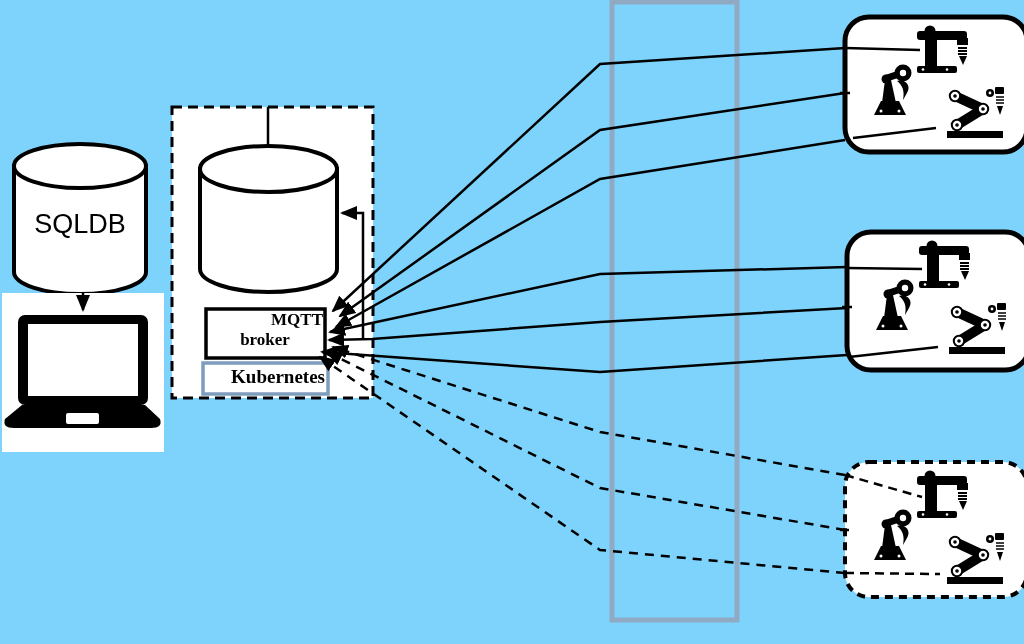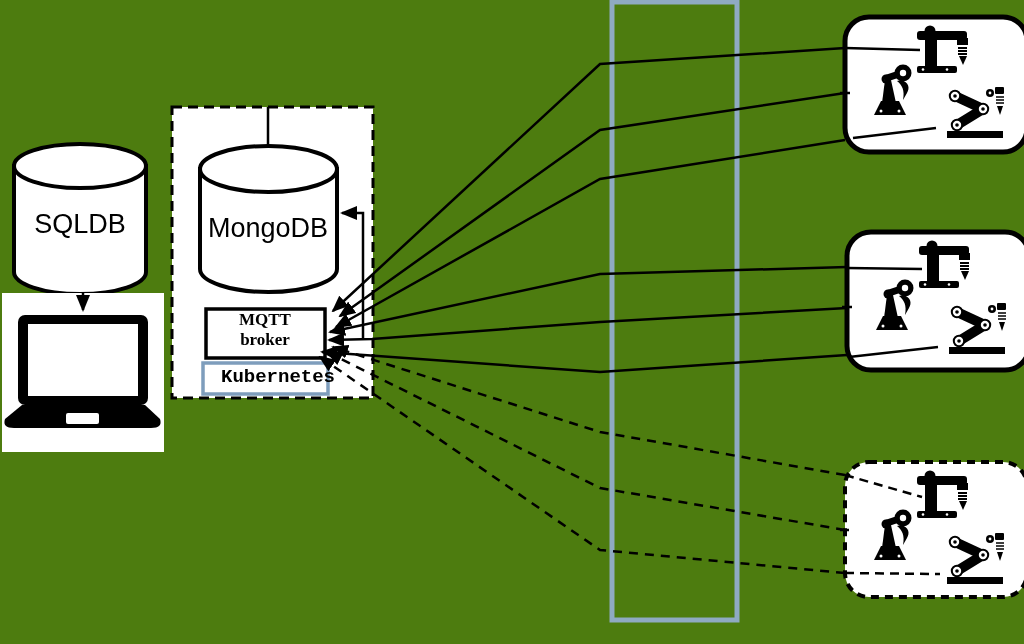--- a/index.html
+++ b/index.html
@@ -1,24 +1,24 @@
 <!DOCTYPE html>
 <html><head>
 <meta charset="utf-8">
 <style>
   html,body{margin:0;padding:0;background:#000;}
-  .canvas{position:relative;width:1024px;height:644px;background:#4d7c0f;overflow:hidden;
+  .canvas{position:relative;width:1024px;height:644px;background:#7dd3fc;overflow:hidden;
           font-family:"Liberation Sans",sans-serif;}
   .canvas svg.layer{position:absolute;left:0;top:0;}
   .label{position:absolute;color:#000;text-align:center;line-height:1.1;white-space:nowrap;}
   .lbl-sqldb{left:10px;top:210px;width:140px;font-size:27px;}
   .lbl-mongodb{left:198px;top:214px;width:140px;font-size:27px;}
-  .lbl-mqtt1{left:207px;top:311px;width:116px;font-size:17px;font-family:"Liberation Serif",serif;font-weight:bold;}
+  .lbl-mqtt1{left:207px;top:311px;width:116px;font-size:17px;font-family:"Liberation Serif",serif;font-weight:bold;text-align:right;}
   .lbl-mqtt2{left:207px;top:331px;width:116px;font-size:17px;font-family:Liberation Serif, serif;font-weight:bold;}
-  .lbl-kube{left:203px;top:367px;width:150px;font-size:19px;font-family:Liberation Mono, monospace;font-weight:bold;}
+  .lbl-kube{left:203px;top:367px;width:150px;font-size:19px;font-family:Liberation Serif, serif;font-weight:bold;}
   .lbl-viz{left:20px;top:348px;width:127px;font-size:21px;font-family:"Liberation Serif",serif;font-weight:bold;}
 </style>
 </head>
 <body>
 
 <div class="canvas">
 
   <svg class="layer" width="1024" height="644" viewBox="0 0 1024 644">
     <defs>
       <marker id="ah" markerUnits="userSpaceOnUse" markerWidth="17" markerHeight="14" refX="15" refY="7" orient="auto">
@@ -136,17 +136,16 @@
 
       <g stroke-dasharray="9 7">
         <path d="M845,475 L600,432 L333,347" marker-end="url(#ah)"></path>
         <path d="M845,530 L600,488 L327,352" marker-end="url(#ah)"></path>
         <path d="M845,573 L600,550 L320,357" marker-end="url(#ah)"></path>
       </g>
     </g>
   </svg>
 
   <div class="label lbl-sqldb">SQLDB</div>
-  <div class="label lbl-mongodb">MongoDB</div>
   <div class="label lbl-mqtt1">MQTT</div>
   <div class="label lbl-mqtt2">broker</div>
   <div class="label lbl-kube">Kubernetes</div>
 </div>
 
 </body></html>

